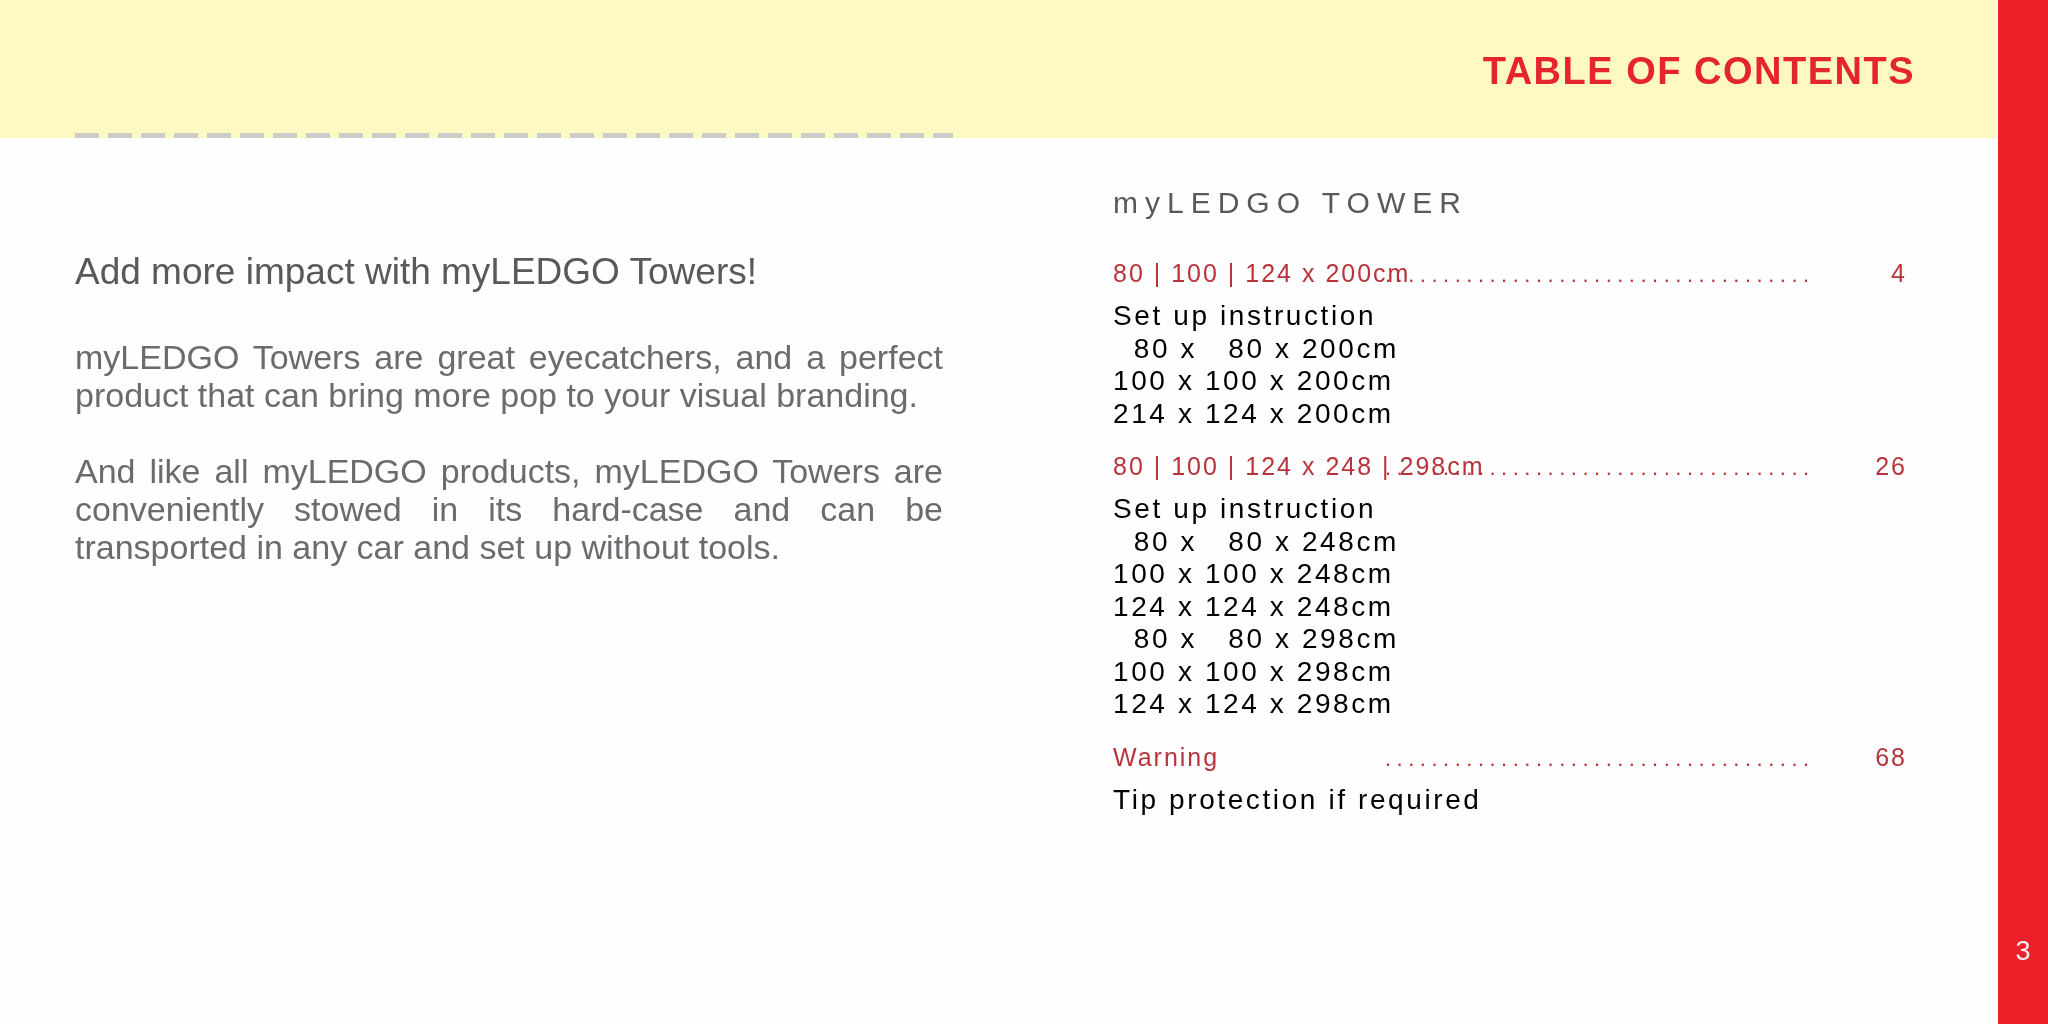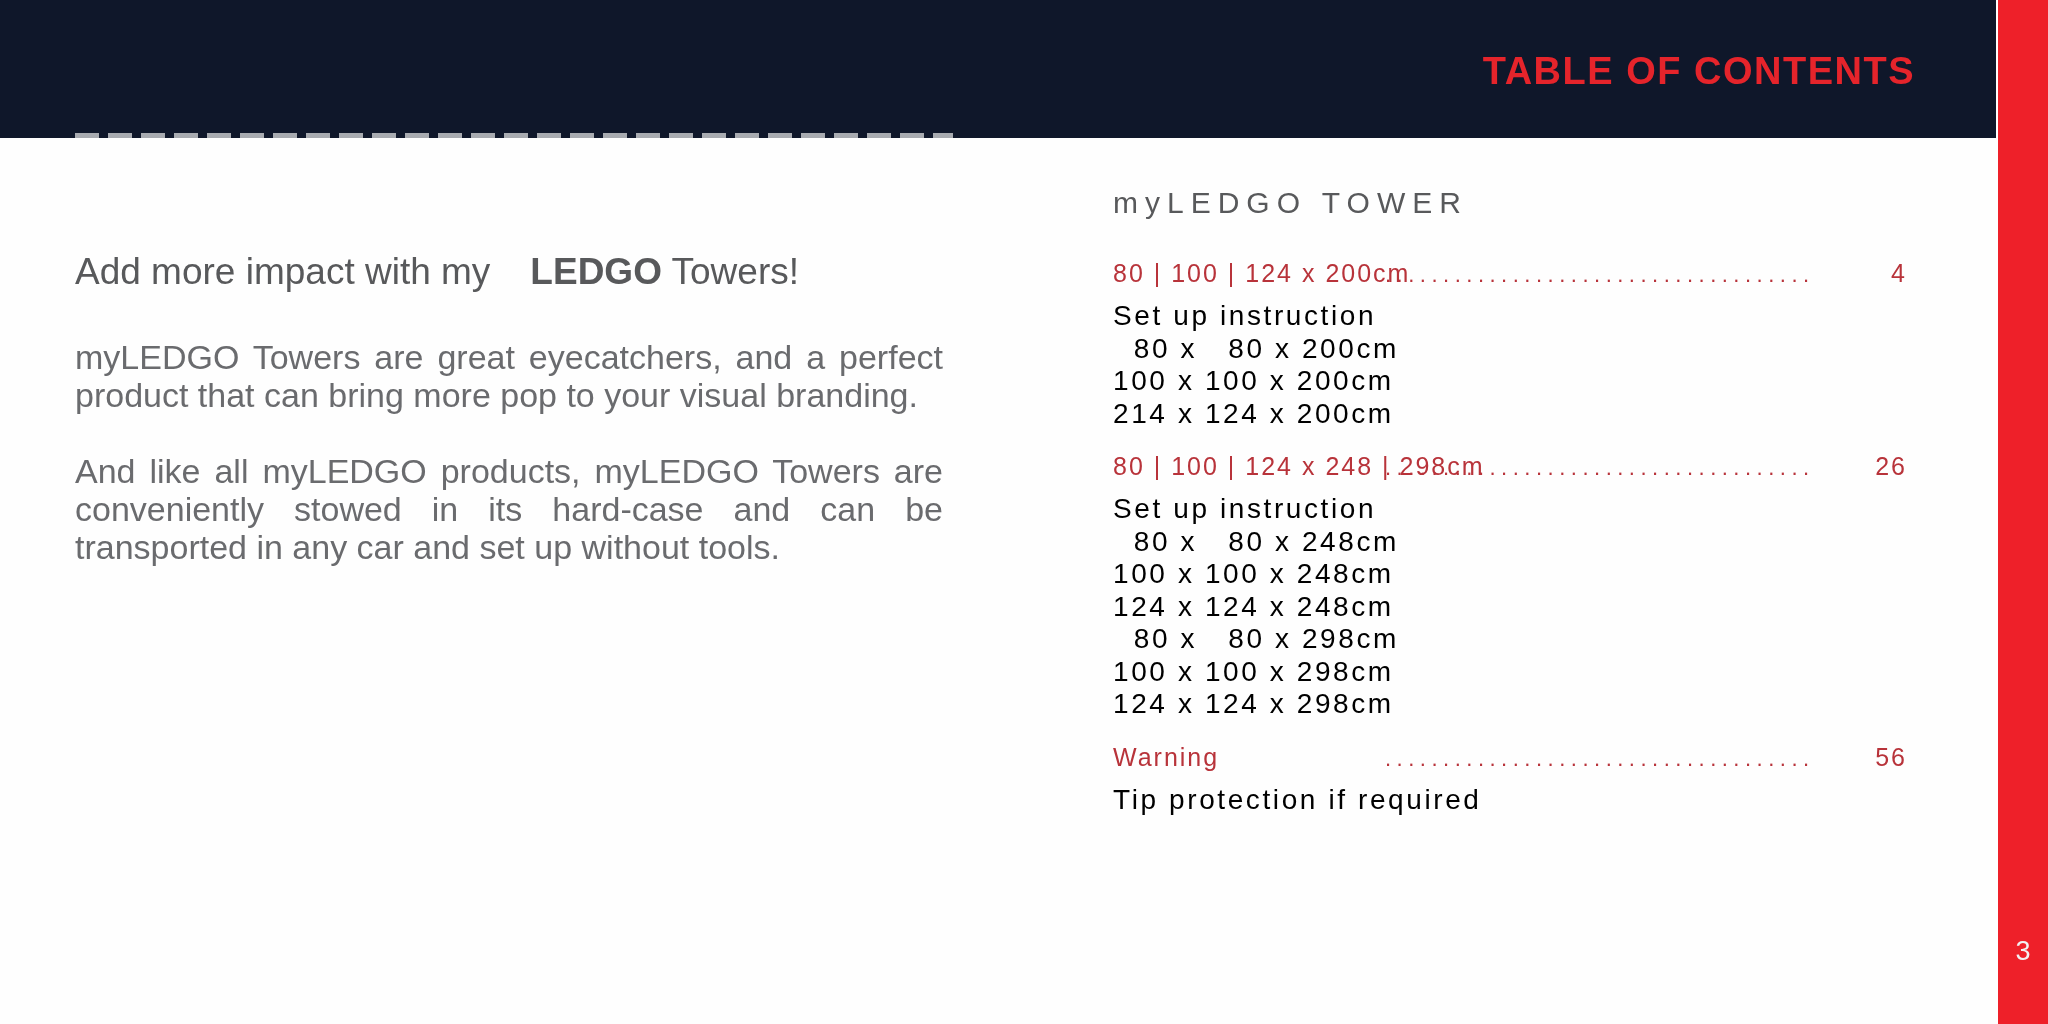--- a/index.html
+++ b/index.html
@@ -7,21 +7,21 @@
   body { font-family:"Liberation Sans", sans-serif; }
 
   .page {
     position:relative; width:2048px; height:1024px;
     background:#fefefe; overflow:hidden;
   }
 
   
   .gray-bar {
     position:absolute; left:0; top:0; width:1996px; height:138px;
-    background:#0f172a;
+    background:#fef9c3;
   }
   .header-title {
     position:absolute; top:50px; right:81px;
     font-size:38px; font-weight:bold; letter-spacing:1.5px;
     color:#e5242b; white-space:nowrap;
   }
   
   .clip-artifact {
     position:absolute; left:75px; bottom:0; width:878px; height:5px;
     background:
@@ -43,21 +43,21 @@
 
   
   .intro {
     position:absolute; left:75px; top:252px; width:868px;
     color:#6a6b6e;
   }
   .intro h1 {
     font-size:37px; line-height:40px; font-weight:normal;
     color:#58595b; margin:0 0 46px 0; white-space:nowrap;
   }
-  .intro h1 .brand-bold { font-weight:bold;margin-left:40px; }
+  .intro h1 .brand-bold { font-weight:normal; }
   .intro p {
     font-size:34px; line-height:38px; text-align:justify;
     margin:0 0 38px 0;
   }
   .intro p:last-child { margin-bottom:16px; }
 
   
   .toc {
     position:absolute; left:1113px; top:185px; width:794px;
   }
@@ -136,21 +136,21 @@
             <li>&nbsp;&nbsp;80 x &nbsp;&nbsp;80 x 298cm</li>
             <li>100 x 100 x 298cm</li>
             <li>124 x 124 x 298cm</li>
           </ul>
   </div>
 
   <div class="toc-section">
     <div class="toc-heading-row">
       <span class="toc-section-label">Warning</span>
       <span class="toc-dots">......................................................................</span>
-      <span class="toc-page-number">56</span>
+      <span class="toc-page-number">68</span>
     </div>
     <ul class="toc-items">
             <li>Tip protection if required</li>
           </ul>
   </div>
 </div>
   </div>
 
 </div>
 

